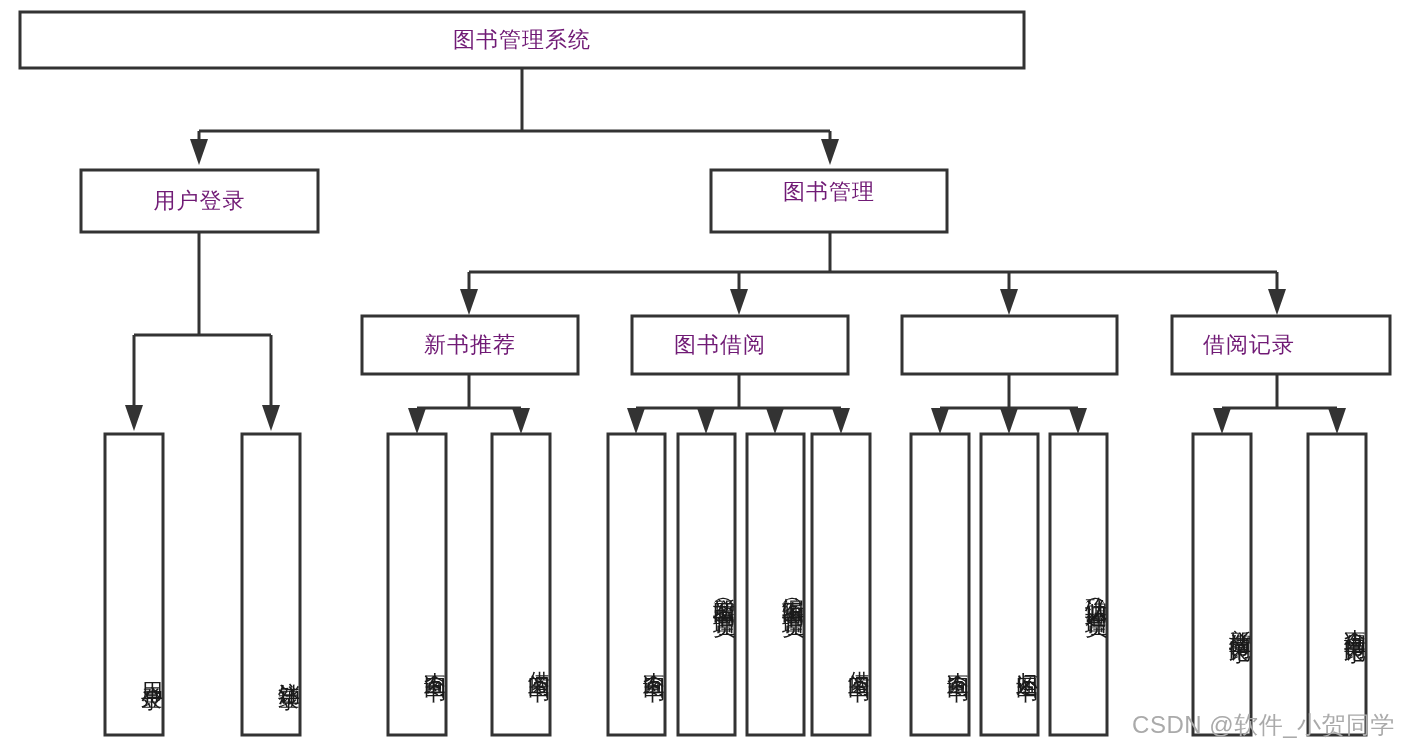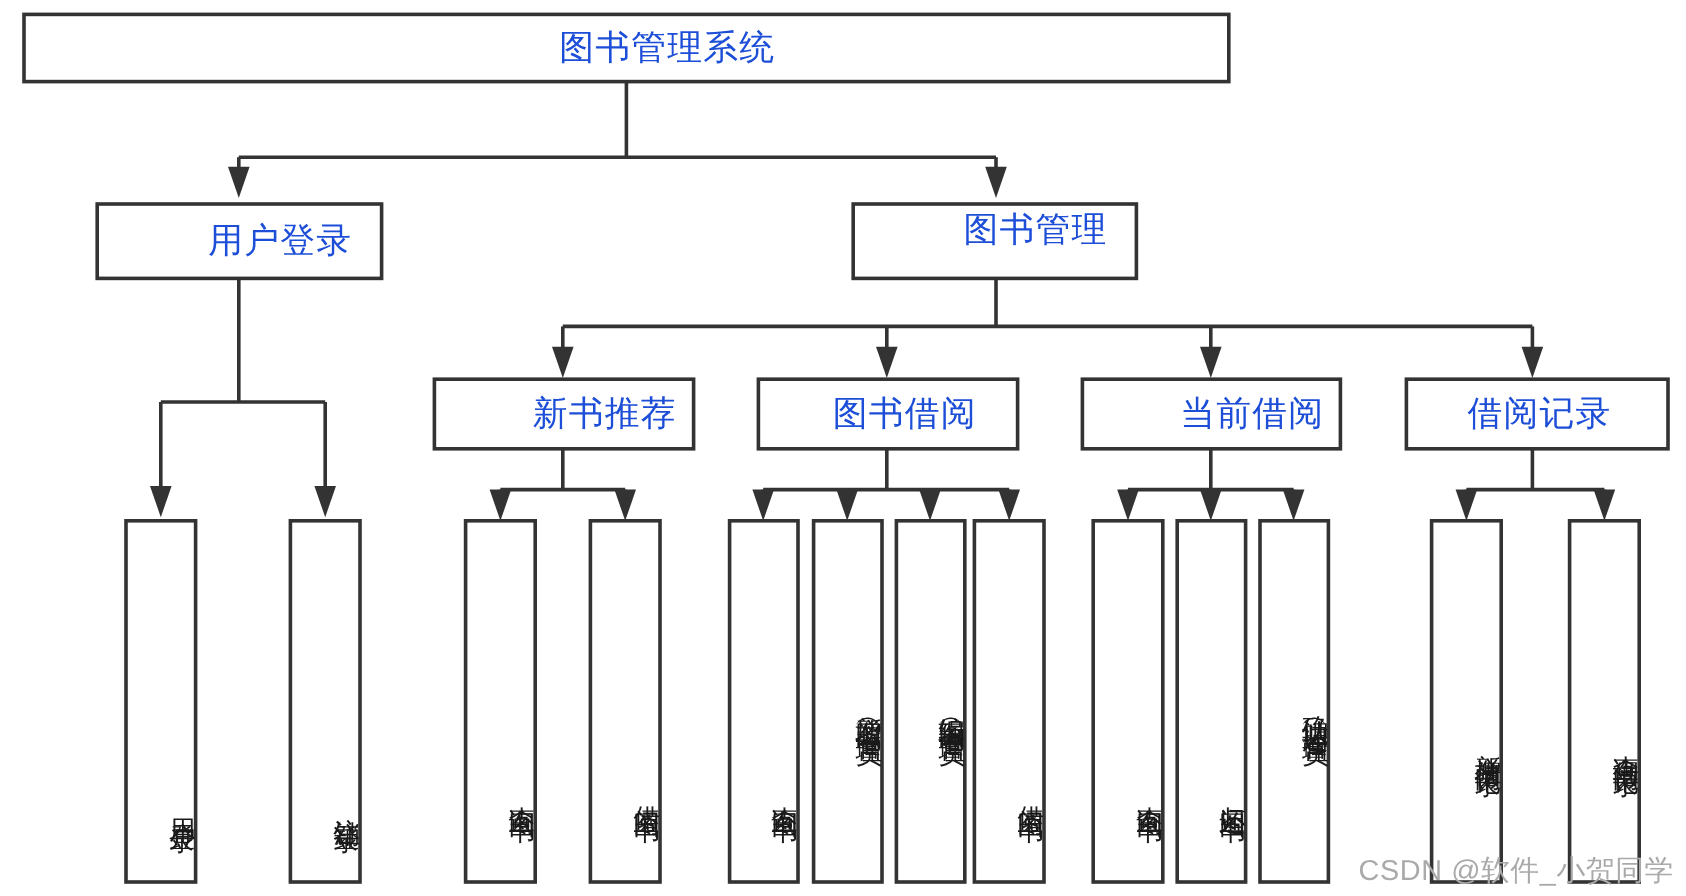--- a/index.html
+++ b/index.html
@@ -37,26 +37,25 @@
   }
   .arrow-head {
     fill: #333333;
     stroke: none;
   }
   .node-label-h {
     position: absolute;
     display: flex;
     align-items: center;
     justify-content: center;
-    color: #1d4ed8;
-    font-size: 29px;
+    color: #701a75;
+    font-size: 22px;
     letter-spacing: 1px;
     white-space: nowrap;
     pointer-events: none;
-    padding-left: 34px;
   }
   .node-label-v {
     position: absolute;
     display: flex;
     align-items: flex-start;
     justify-content: center;
     color: #1a1a1a;
     font-size: 22px;
     writing-mode: vertical-rl;
     text-orientation: upright;
@@ -187,21 +186,20 @@
     <rect class="node-box" x="1308" y="434" width="58" height="301"></rect>
   </svg>
 
   <div class="node-label-h" style="left:20px; top:12px; width:1004px; height:56px;">图书管理系统</div>
 
   <div class="node-label-h" style="left:81px; top:170px; width:237px; height:62px;">用户登录</div>
   <div class="node-label-h" style="left:711px; top:170px; width:236px; height:44px;">图书管理</div>
 
   <div class="node-label-h" style="left:362px; top:316px; width:216px; height:58px;">新书推荐</div>
   <div class="node-label-h" style="left:632px; top:316px; width:176px; height:58px;">图书借阅</div>
-  <div class="node-label-h" style="left:902px; top:316px; width:215px; height:58px;">当前借阅</div>
   <div class="node-label-h" style="left:1140px; top:316px; width:218px; height:58px;">借阅记录</div>
 
   <div class="node-label-v" style="left:105px; top:434px; width:58px; height:301px; padding-top:85px;">用户登录</div>
   <div class="node-label-v" style="left:242px; top:434px; width:58px; height:301px; padding-top:85px;">注销登录</div>
 
   <div class="node-label-v" style="left:388px; top:434px; width:58px; height:301px; padding-top:75px;">查询图书</div>
   <div class="node-label-v" style="left:492px; top:434px; width:58px; height:301px; padding-top:75px;">借阅图书</div>
 
   <div class="node-label-v" style="left:608px; top:434px; width:57px; height:301px; padding-top:75px;">查询图书</div>
   <div class="node-label-v" style="left:678px; top:434px; width:57px; height:301px; padding-top:8px;">新增图书（管理员）</div>

